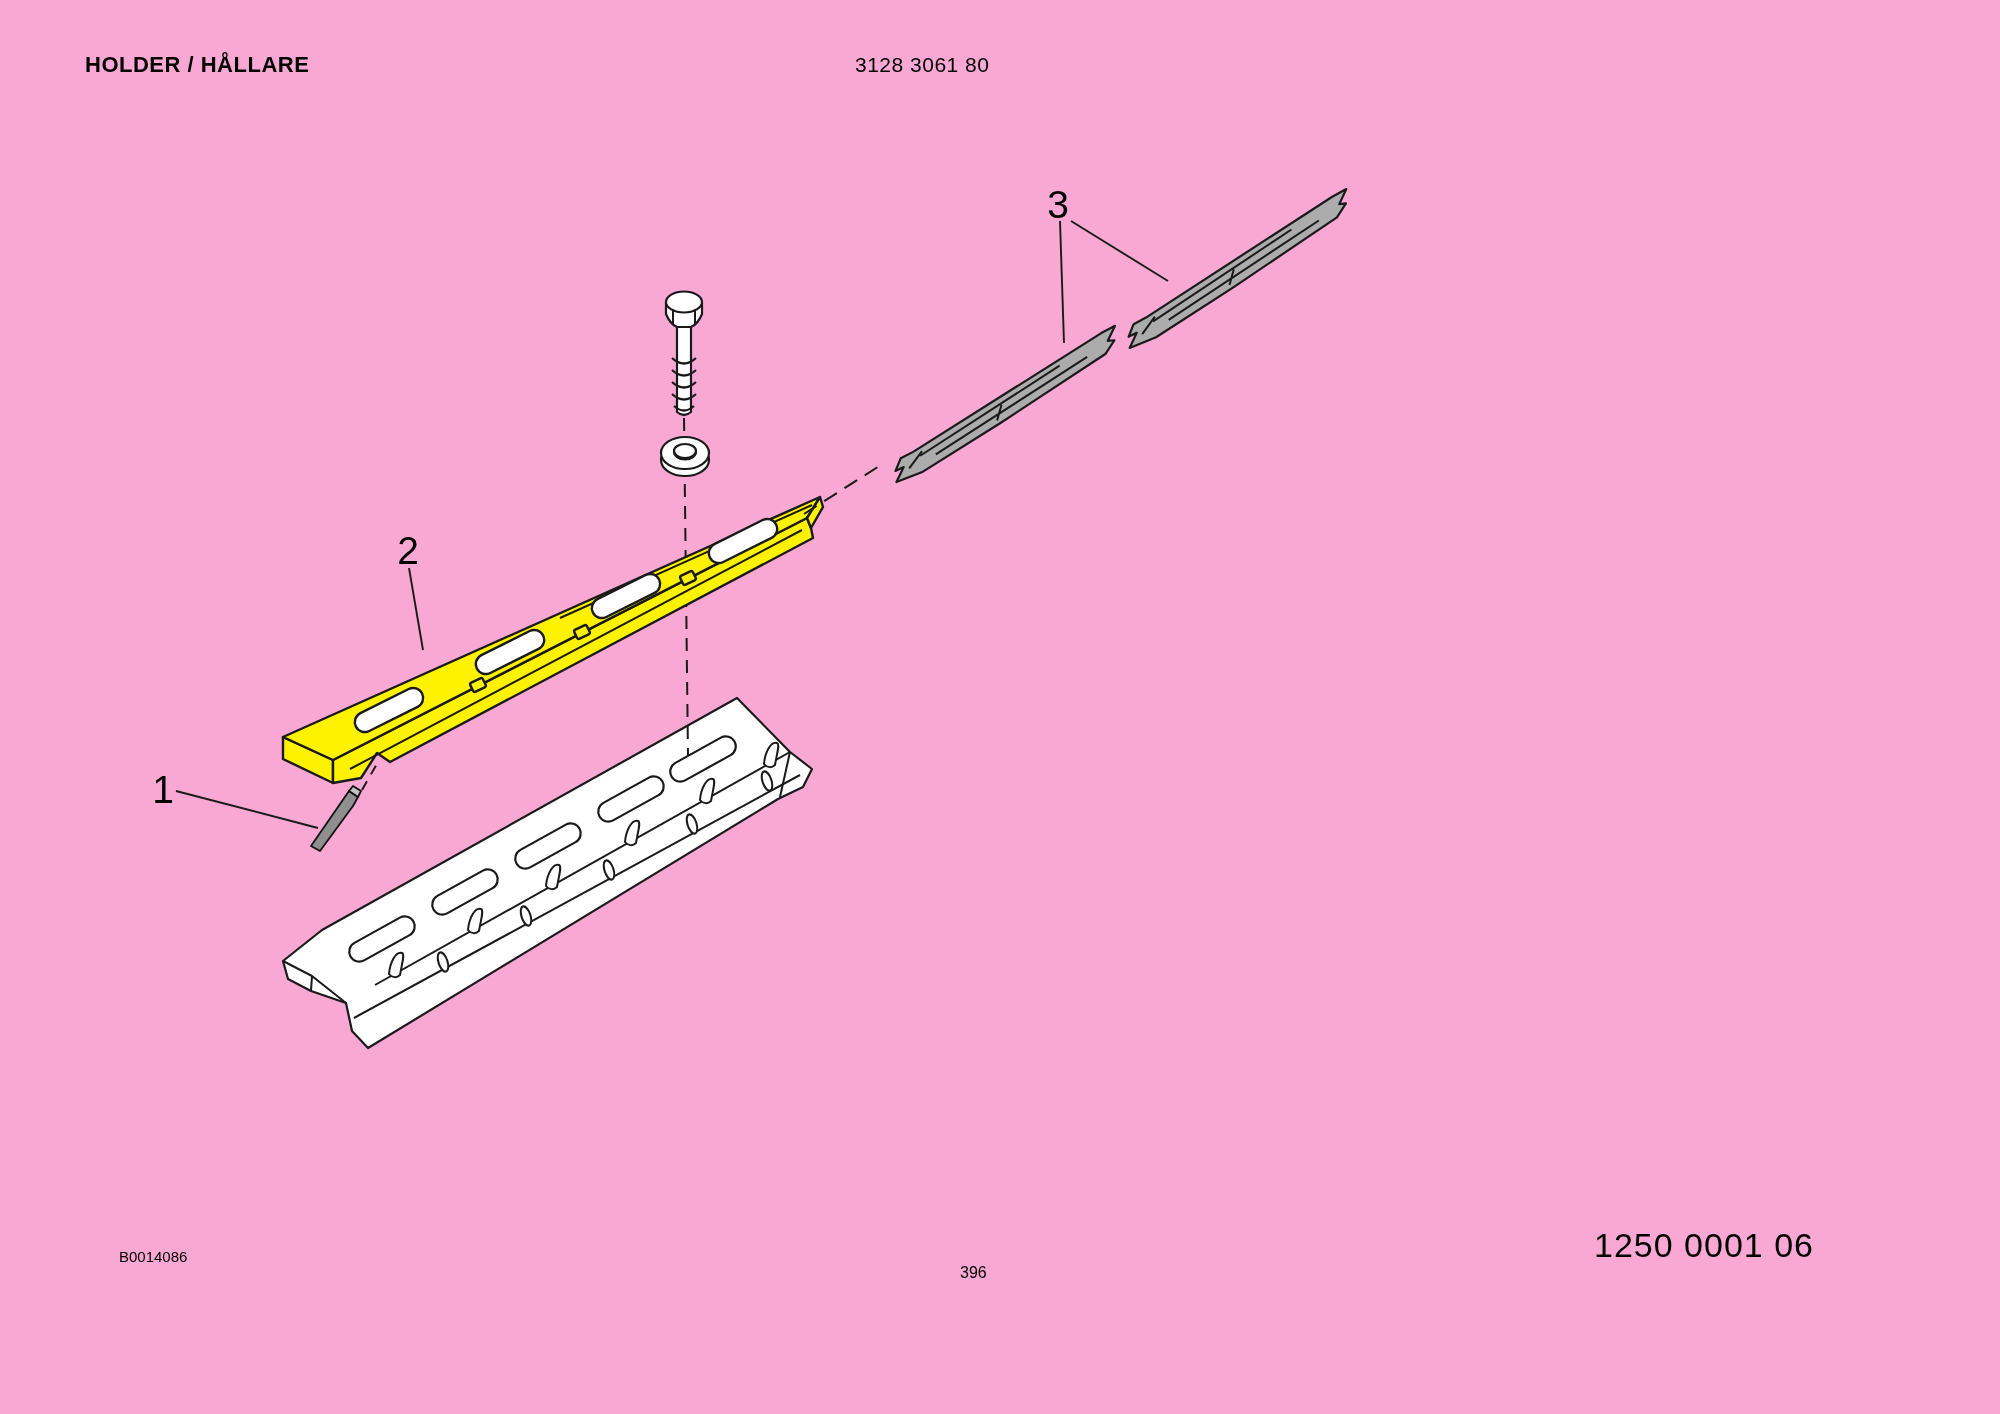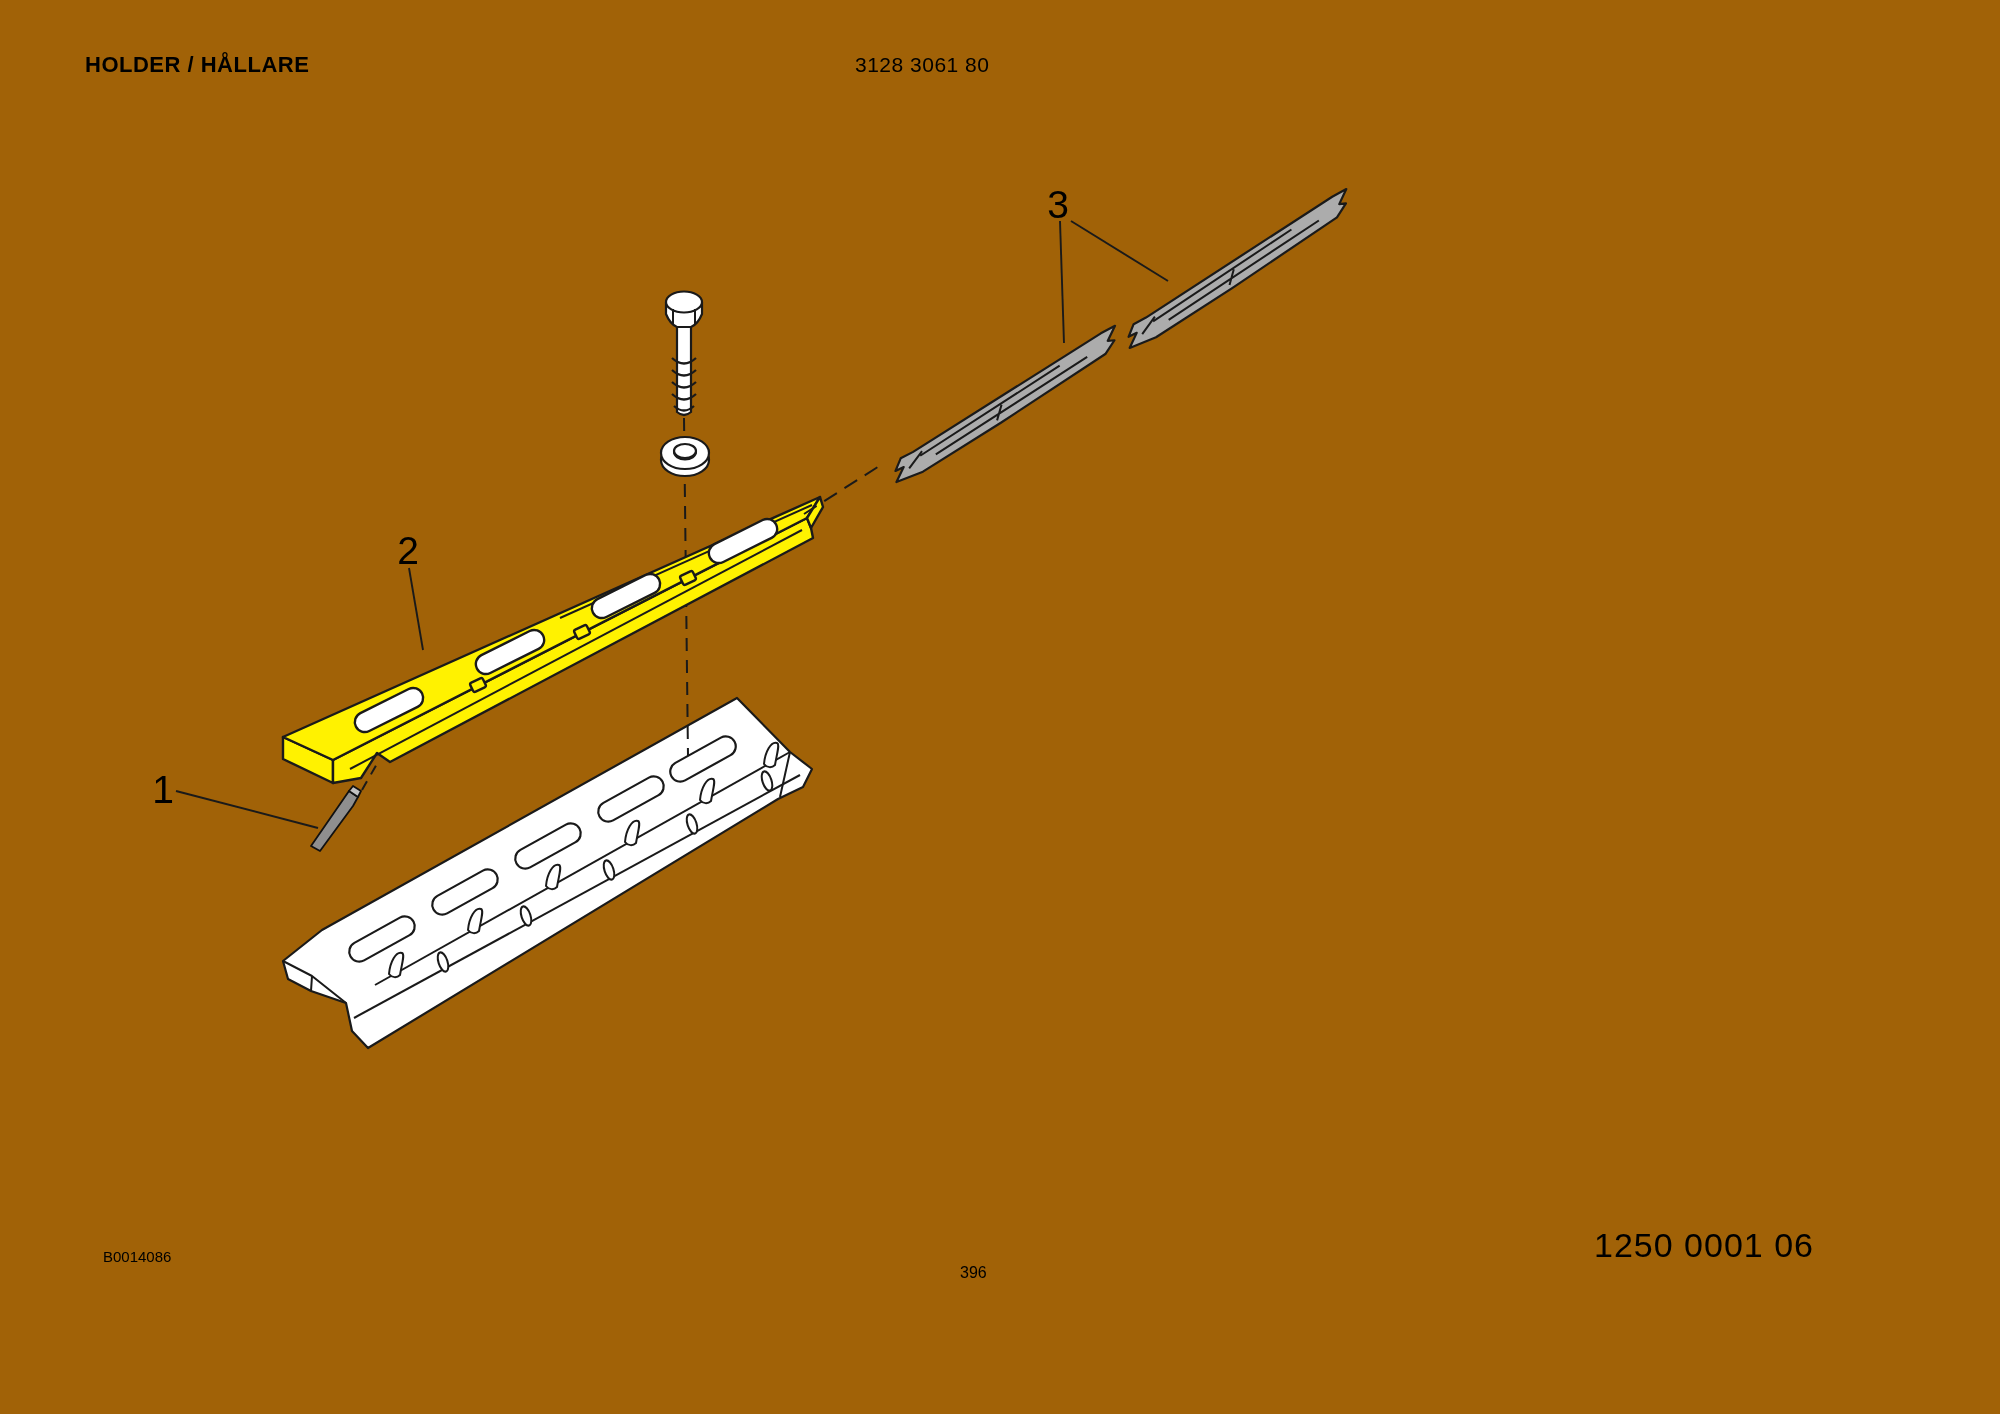--- a/index.html
+++ b/index.html
@@ -1,24 +1,24 @@
 <!DOCTYPE html>
 <html><head>
 <meta charset="utf-8">
 <style>
   html,body{margin:0;padding:0;background:#e8e8e8;}
   .page{
-    position:relative;width:2000px;height:1414px;background:#a16207;
+    position:relative;width:2000px;height:1414px;background:#f9a8d4;
     font-family:"Liberation Sans",sans-serif;color:#000;overflow:hidden;
   }
   .abs{position:absolute;white-space:nowrap;}
   .title{left:85px;top:52px;font-size:22px;font-weight:bold;letter-spacing:.5px;}
   .partno{left:855px;top:53px;font-size:21px;font-weight:normal;letter-spacing:.5px;}
   .docno{left:1594px;top:1178px;font-size:34px;font-weight:400;letter-spacing:1px;margin-top:48px;}
-  .figref{left:103px;top:1248px;font-size:15px;font-weight:400;}
+  .figref{left:119px;top:1248px;font-size:15px;font-weight:400;}
   .tagline{left:181px;top:1230px;font-size:54px;font-weight:400;letter-spacing:-.5px;}
   .pageno{left:960px;top:1264px;font-size:16px;font-weight:400;}
   svg.diagram{position:absolute;left:0;top:0;}
   .callout{font-family:"Liberation Sans",sans-serif;font-size:39px;fill:#000;}
   .ln{fill:none;stroke:#1a1a1a;stroke-width:2;}
 </style>
 </head>
 <body>
 
 <div class="page">

